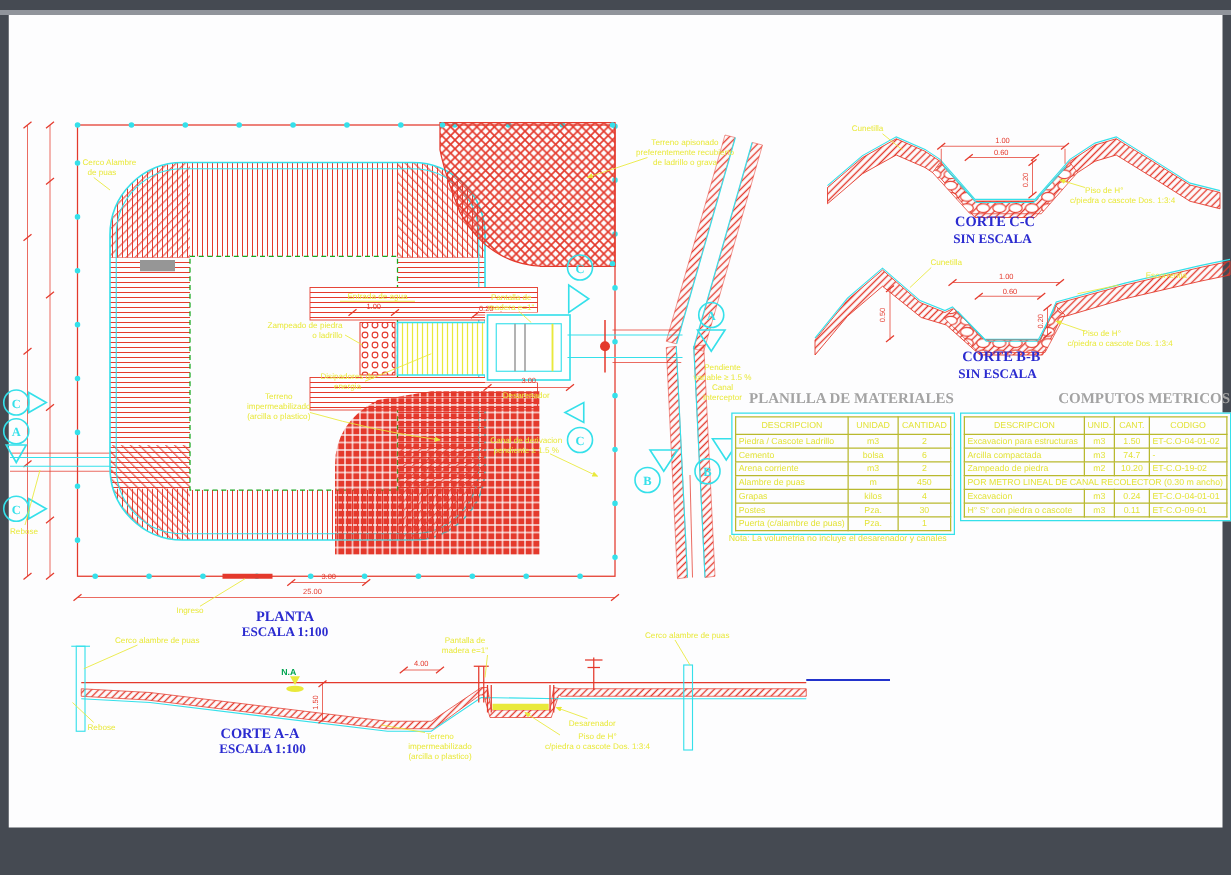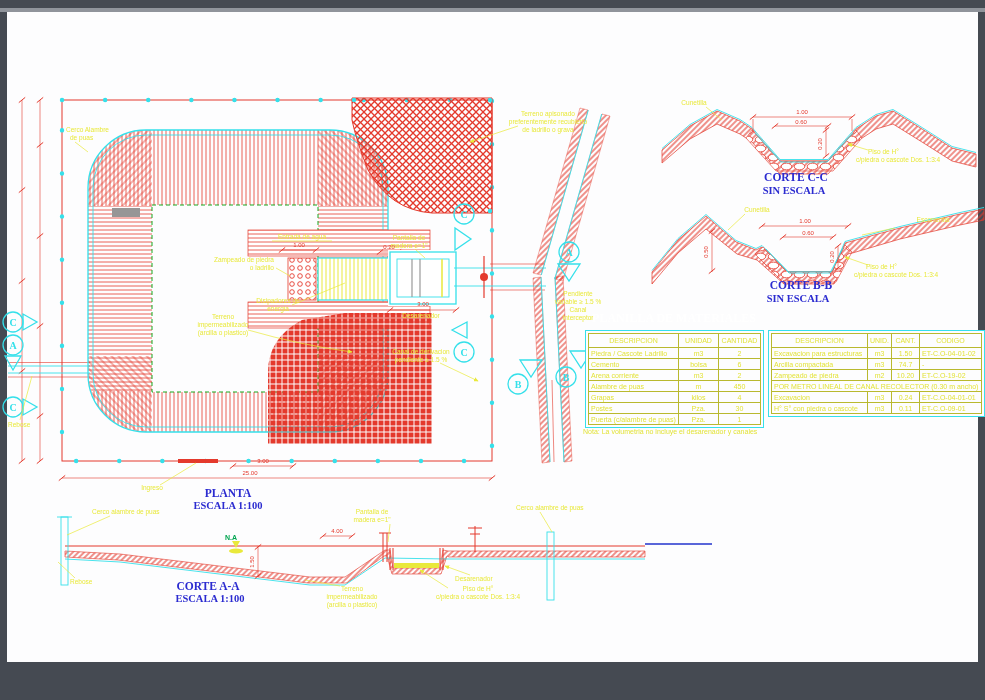--- a/index.html
+++ b/index.html
@@ -20,22 +20,22 @@
   .tg{fill:#00a550;font-size:7px;font-weight:700}
 
   .sr{stroke:#e4392c;fill:none;stroke-width:1}
   .srt{stroke:#e4392c;fill:none;stroke-width:.6}
   .sc{stroke:#35e0ea;fill:none;stroke-width:1.3}
   .sct{stroke:#35e0ea;fill:none;stroke-width:.9}
   .sy{stroke:#e9e93b;fill:none;stroke-width:.7}
   .sg{stroke:#17a81e;fill:none;stroke-width:1;stroke-dasharray:4 3}
 
   
-  .dtitle{position:absolute;color:#ffffff;font-family:"Liberation Serif",serif;font-weight:700;
-          font-size:12px;text-align:center;white-space:nowrap}
+  .dtitle{position:absolute;color:#a3a3a3;font-family:"Liberation Serif",serif;font-weight:700;
+          font-size:12px;text-align:right;white-space:nowrap}
   .ctable{position:absolute;border:1px solid #35e0ea;padding:2px;background:#fdfdfe}
   .ctable table{border-collapse:collapse;border:1px solid #35e0ea;table-layout:fixed}
   .ctable td,.ctable th{border:1px solid #b9b92e;color:#e3e33a;font-size:7px;font-weight:400;
           padding:0 2px;height:10px;overflow:hidden;white-space:nowrap;line-height:1}
   .ctable th{text-align:center;height:13px}
   .cl{text-align:left}.cc{text-align:center}
   .note{position:absolute;color:#e3e33a;font-size:7px;white-space:nowrap}
 </style>
 </head>
 <body>
@@ -460,20 +460,21 @@
       <tr>
         <td class="cl">Puerta (c/alambre de puas)</td>
         <td class="cc">Pza.</td>
         <td class="cc">1</td>
           </tr>
     </tbody>
       </table>
   </div>
   <div class="note" style="left:583px;top:428px">Nota: La volumetria no incluye el desarenador y canales</div>
 
+  <div class="dtitle" style="left:768px;top:311px;width:216px">COMPUTOS METRICOS</div>
   <div class="ctable" style="left:768px;top:330px">
     <table style="width:210px">
       <colgroup>
           <col style="width:96px">
           <col style="width:24px">
           <col style="width:28px">
           <col style="width:62px">
         </colgroup>
       <tbody>
           <tr>

